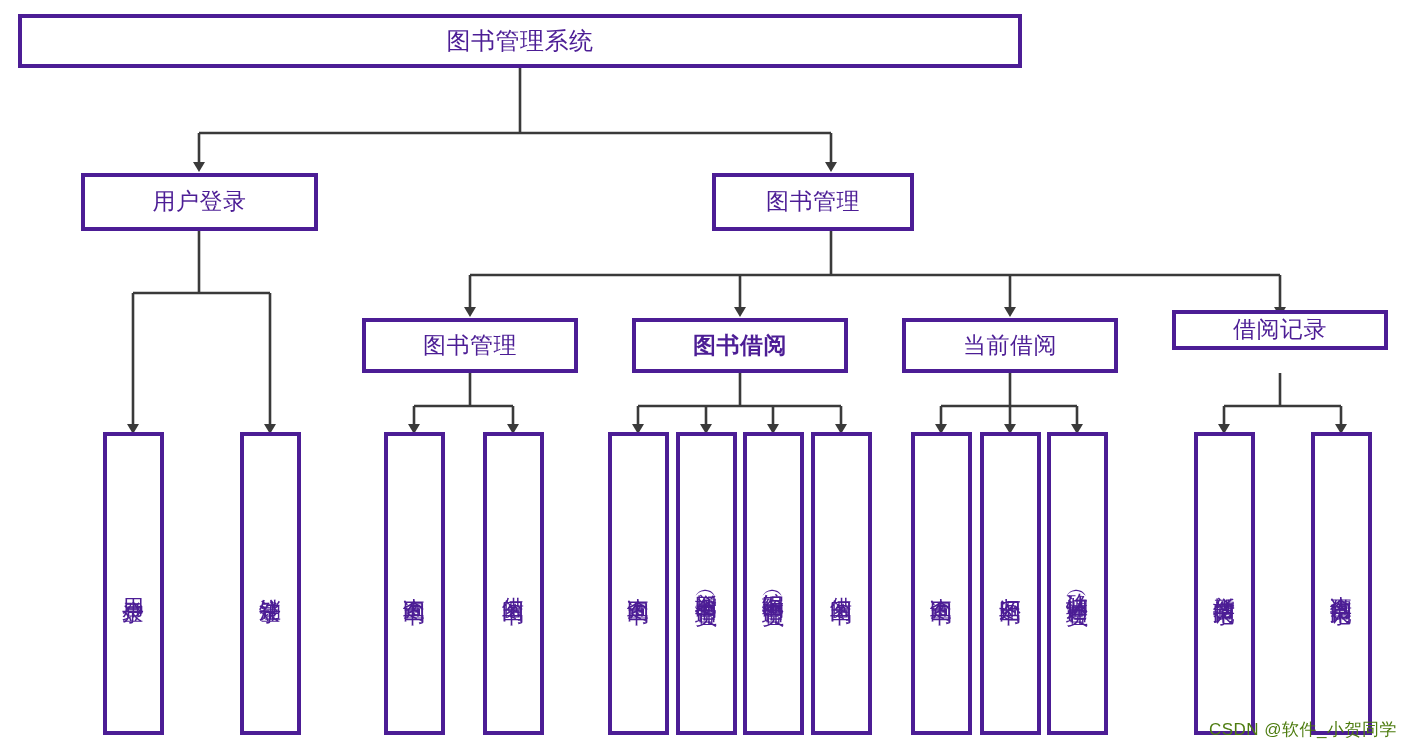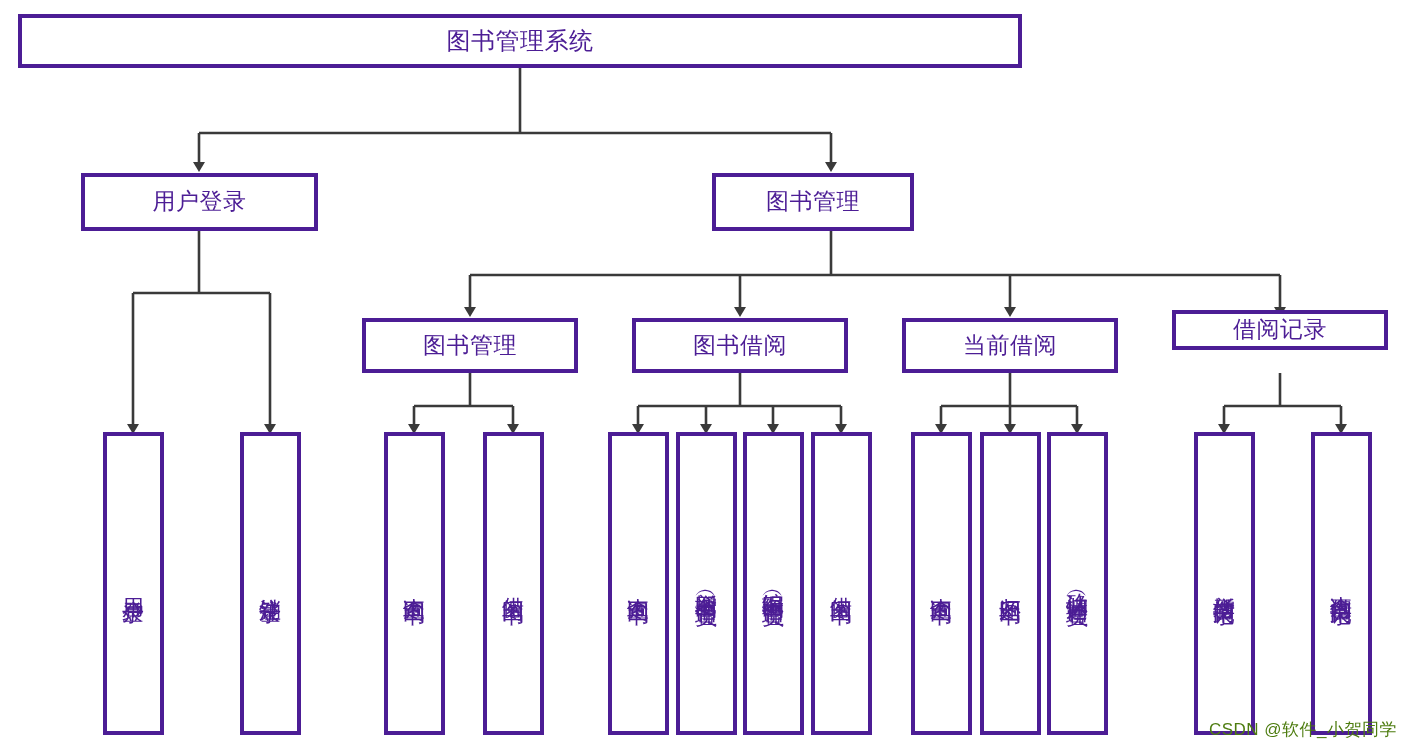--- a/index.html
+++ b/index.html
@@ -128,21 +128,21 @@
   <div class="node h" style="left:81px; top:173px; width:237px; height:58px;">
     <span>用户登录</span>
   </div>
   <div class="node h" style="left:712px; top:173px; width:202px; height:58px;">
     <span>图书管理</span>
   </div>
 
   <div class="node h" style="left:362px; top:318px; width:216px; height:55px;">
     <span>图书管理</span>
   </div>
-  <div class="node h" style="left:632px; top:318px; width:216px; height:55px;">
+  <div class="node h" style="left:632px; top:318px; width:216px; height:55px;font-weight:bold;">
     <span>图书借阅</span>
   </div>
   <div class="node h" style="left:902px; top:318px; width:216px; height:55px;">
     <span>当前借阅</span>
   </div>
   <div class="node h" style="left:1172px; top:310px; width:216px; height:40px;">
     <span>借阅记录</span>
   </div>
 
   <div class="node v" style="left:103px; top:432px; width:61px; height:303px;">

